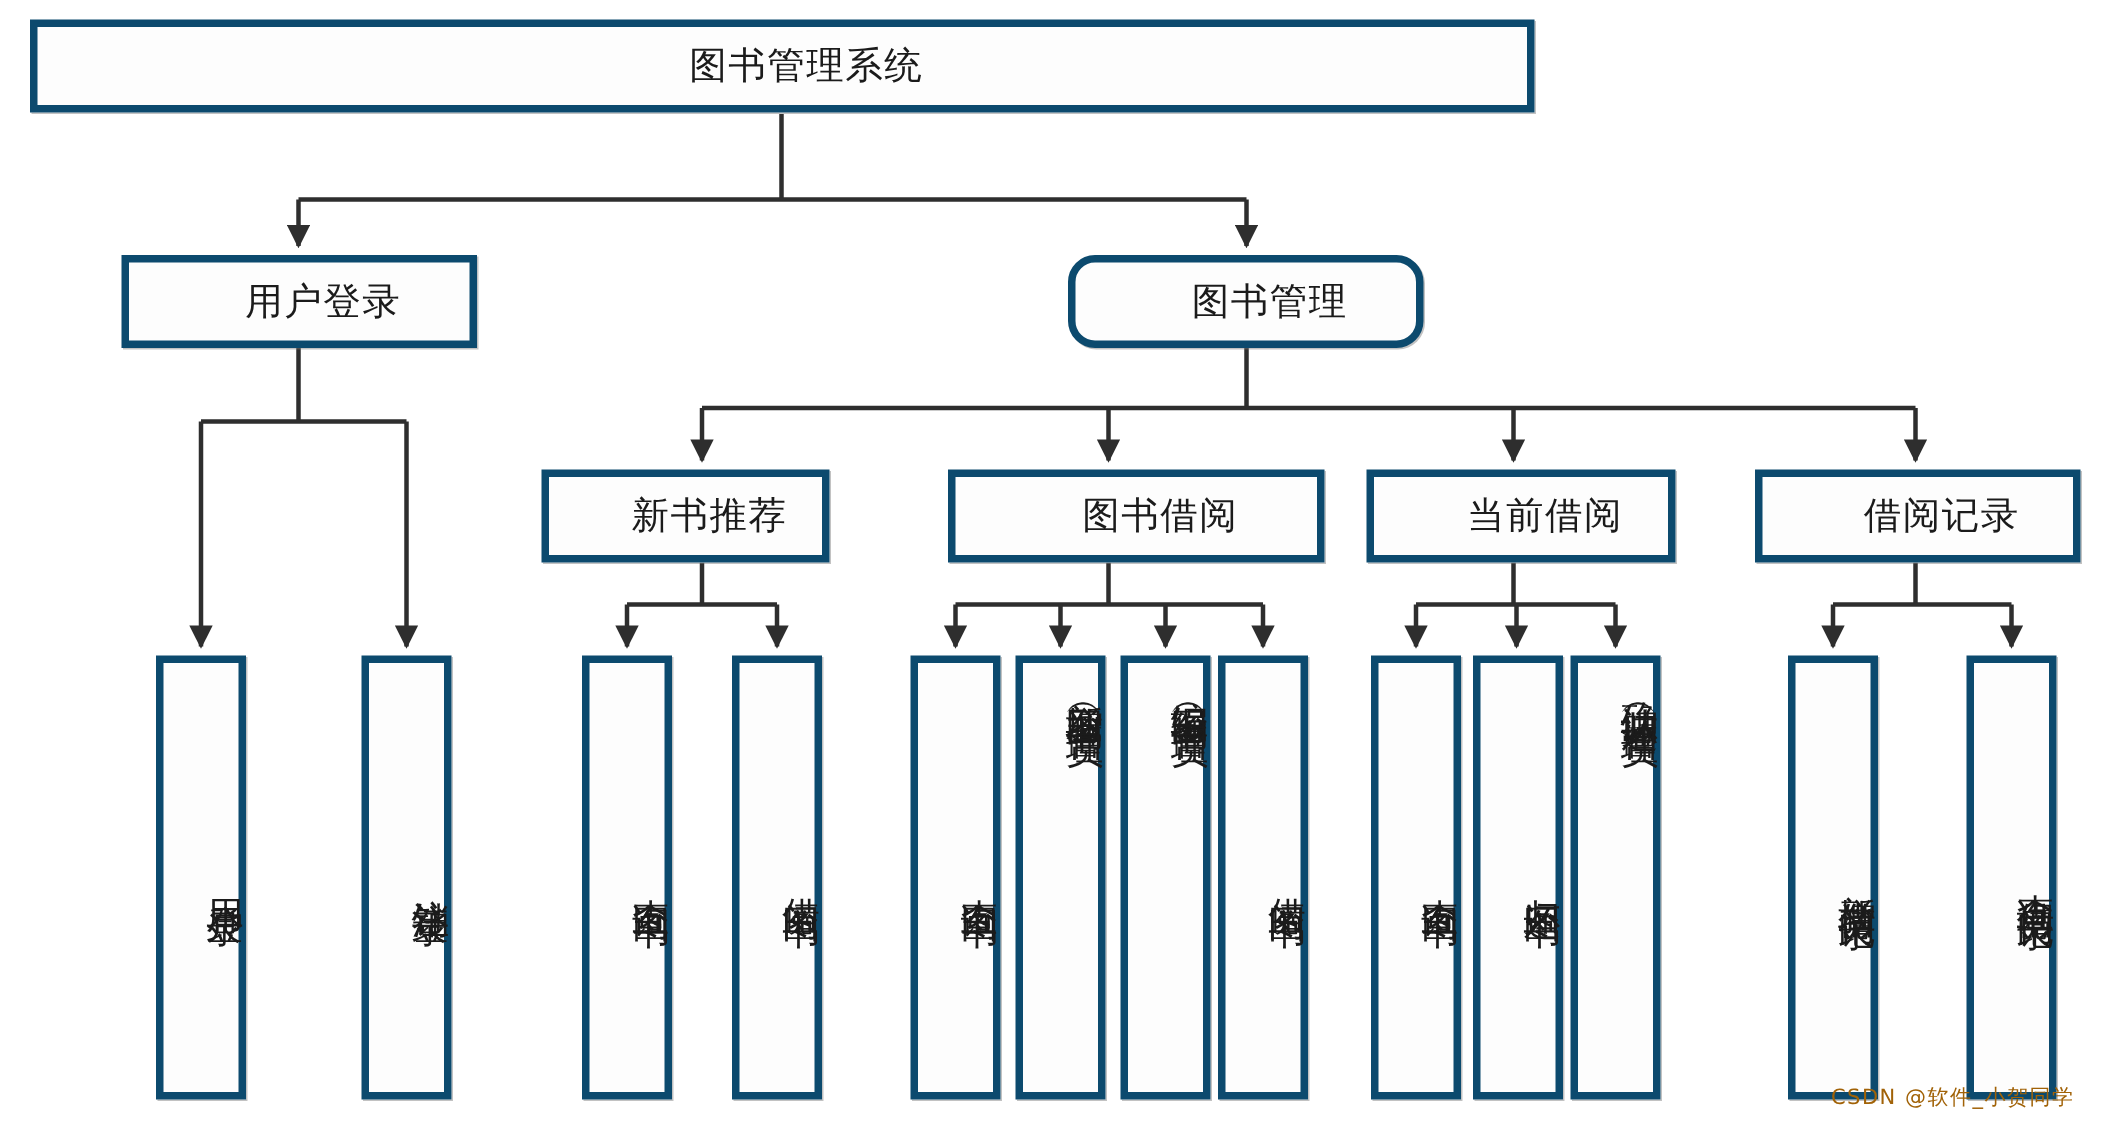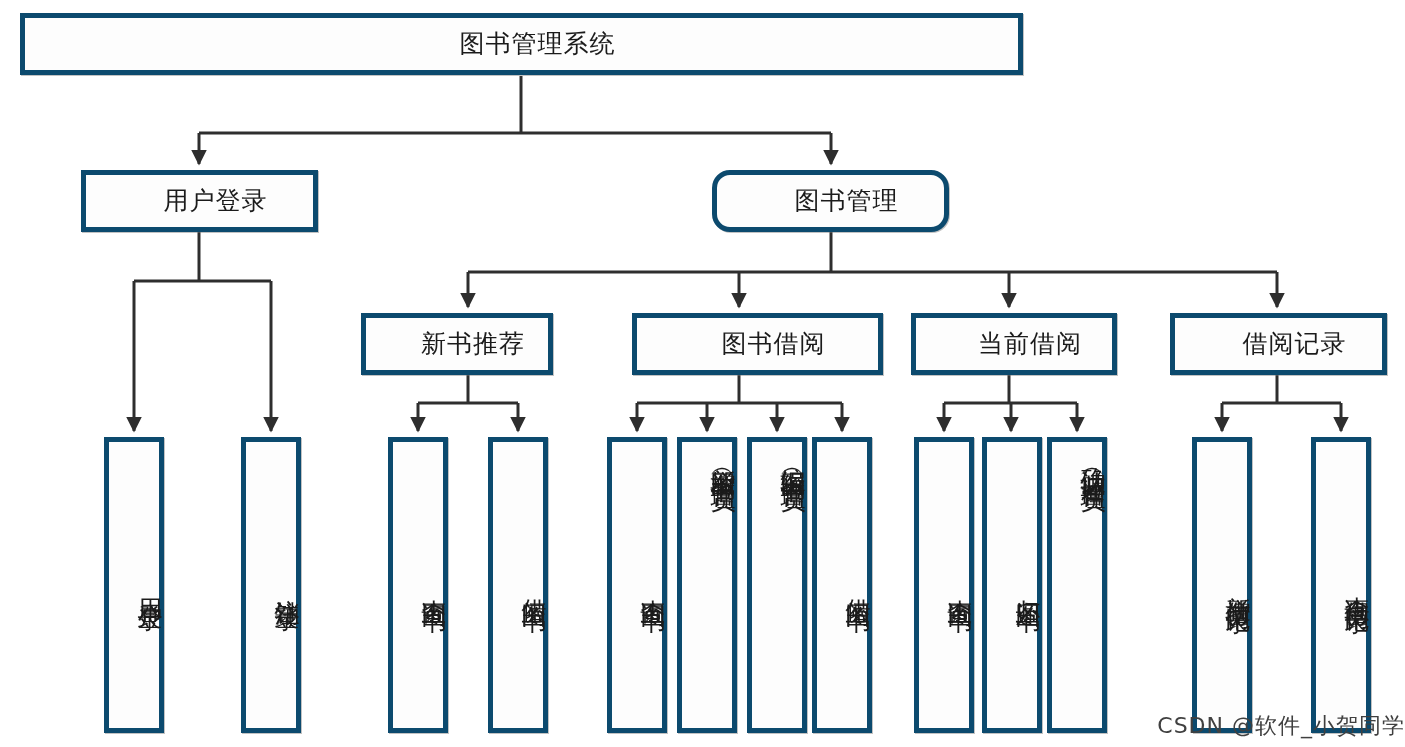--- a/index.html
+++ b/index.html
@@ -51,24 +51,24 @@
   .node.vert {
     align-items: flex-start;
     padding-top: 6px;
   }
   .node.vert.mid {
     align-items: center;
     padding-top: 0;
   }
   .watermark {
     position: absolute;
-    right: 0;
+    right: 22px;
     bottom: 6px;
-    color: #404040;
-    font-size: 22px;
+    color: #a16207;
+    font-size: 14px;
     letter-spacing: 1px;
     white-space: nowrap;
   }
 </style>
 </head>
 <body>
 
 <div id="canvas">
 
   <svg id="wires" viewBox="0 0 1405 747" preserveAspectRatio="none">

